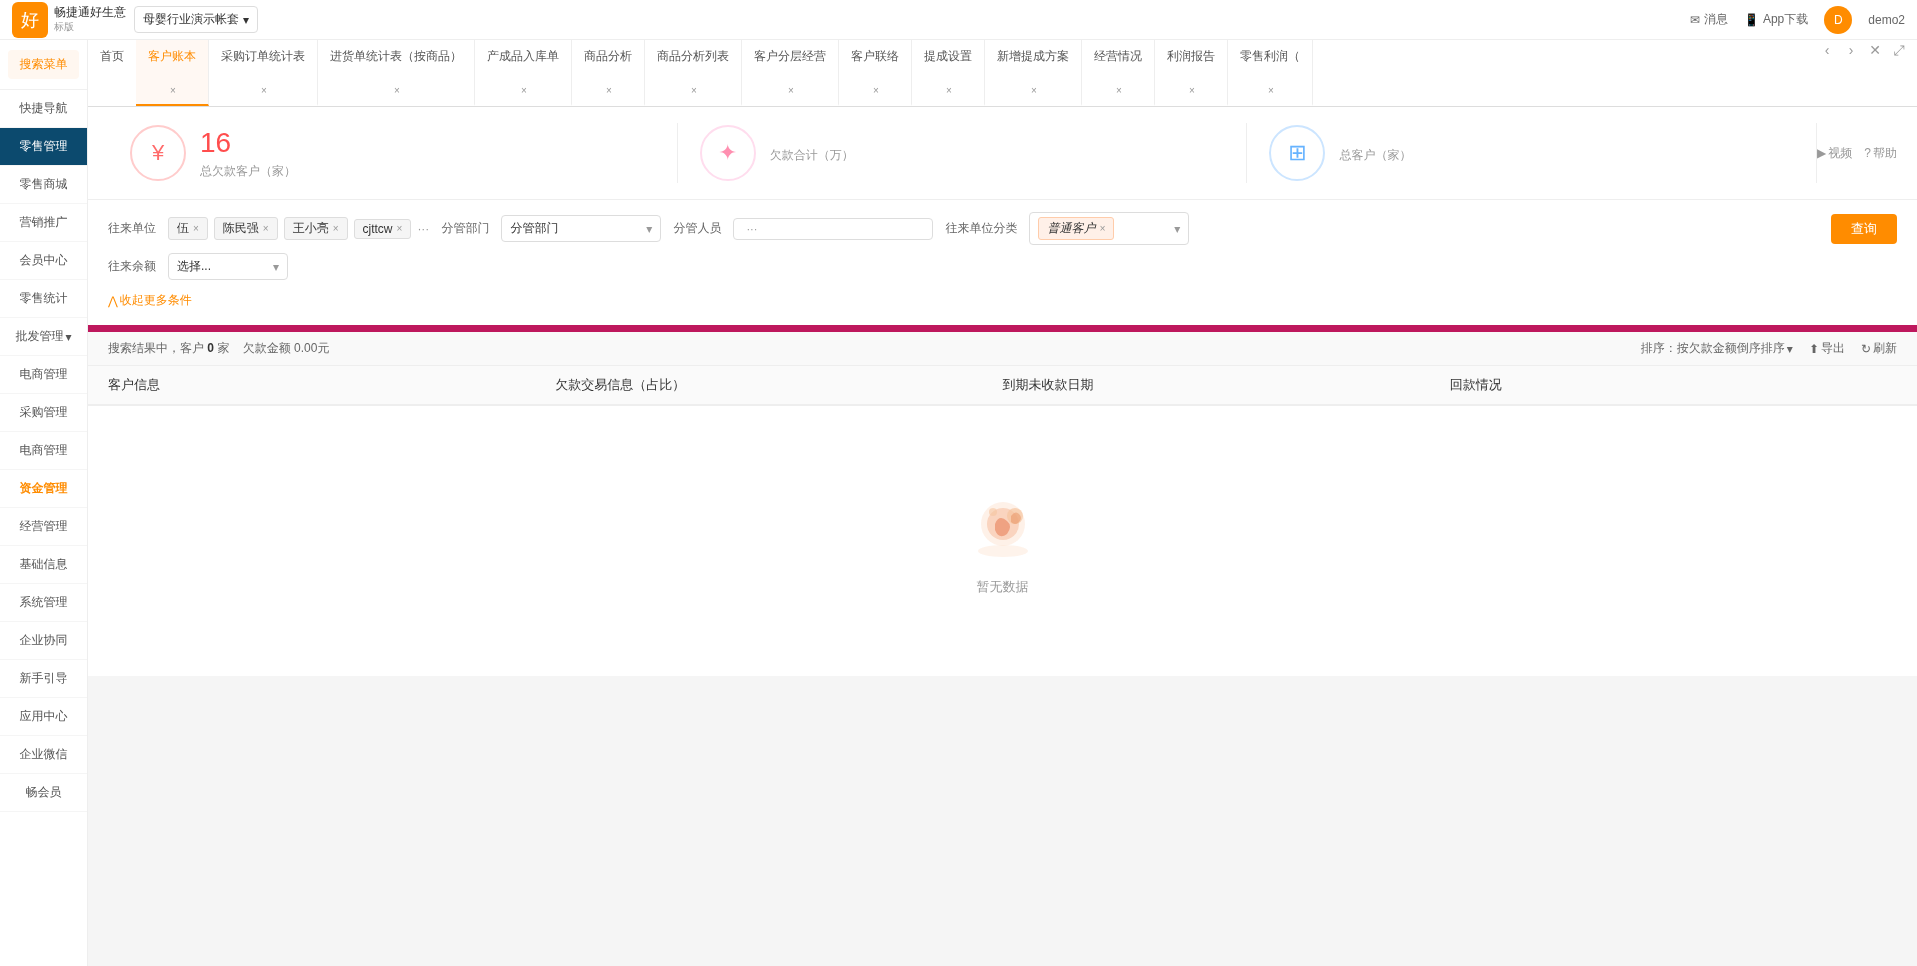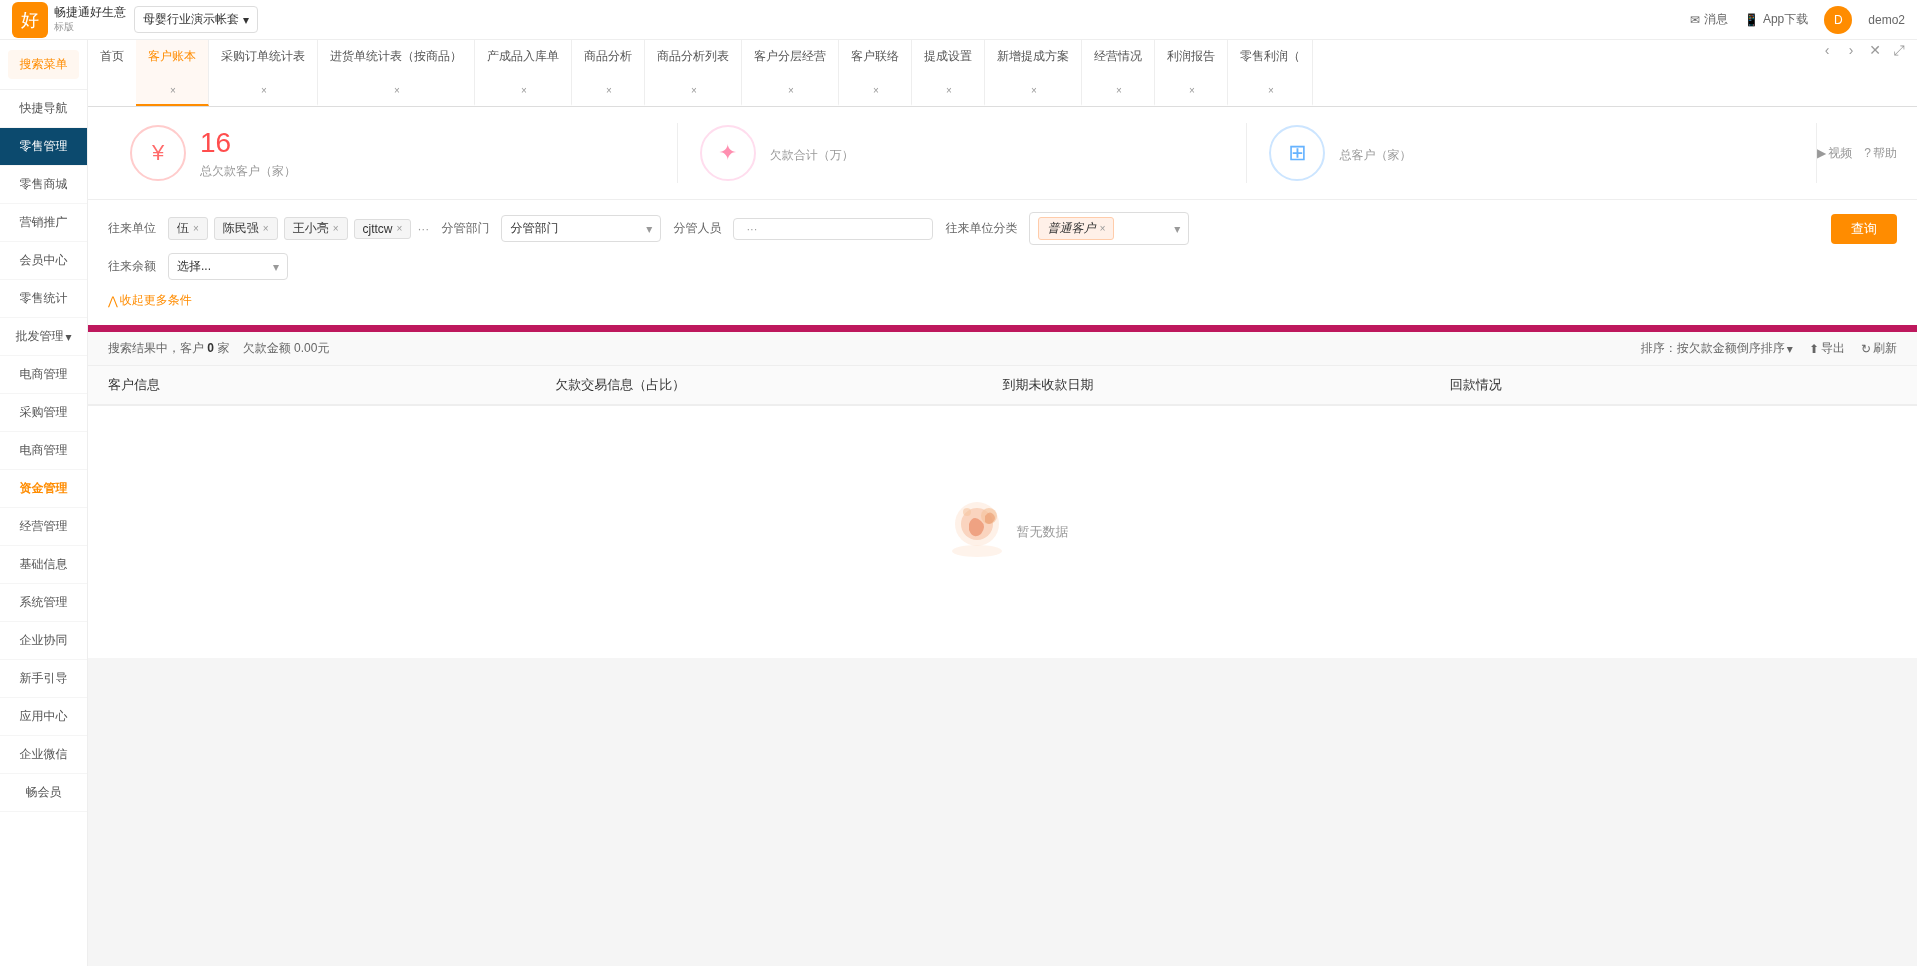--- a/index.html
+++ b/index.html
@@ -83,21 +83,21 @@
     .result-actions { display: flex; align-items: center; gap: 16px; font-size: 12px; color: #666; }
     .result-actions span { cursor: pointer; display: flex; align-items: center; gap: 2px; }
     .sort-select { display: flex; align-items: center; gap: 4px; cursor: pointer; }
 
     
     .table-container { background: #fff; margin: 0; }
     .table-header { display: grid; grid-template-columns: 1fr 1fr 1fr 1fr; padding: 10px 20px; background: #fafafa; border-bottom: 1px solid #eee; }
     .table-header-cell { font-size: 13px; color: #333; font-weight: normal; }
 
     
-    .empty-state { display: flex; align-items: center; justify-content: center; padding: 80px 20px; }
+    .empty-state { display: flex; flex-direction: column; align-items: center; justify-content: center; padding: 80px 20px; }
     .empty-icon { width: 80px; height: 80px; margin-bottom: 12px; }
     .empty-text { font-size: 13px; color: #999; }
 
     
     .divider { height: 1px; background: #eee; }
   </style>
 </head>
 <body>
 
 <div class="top-bar">

